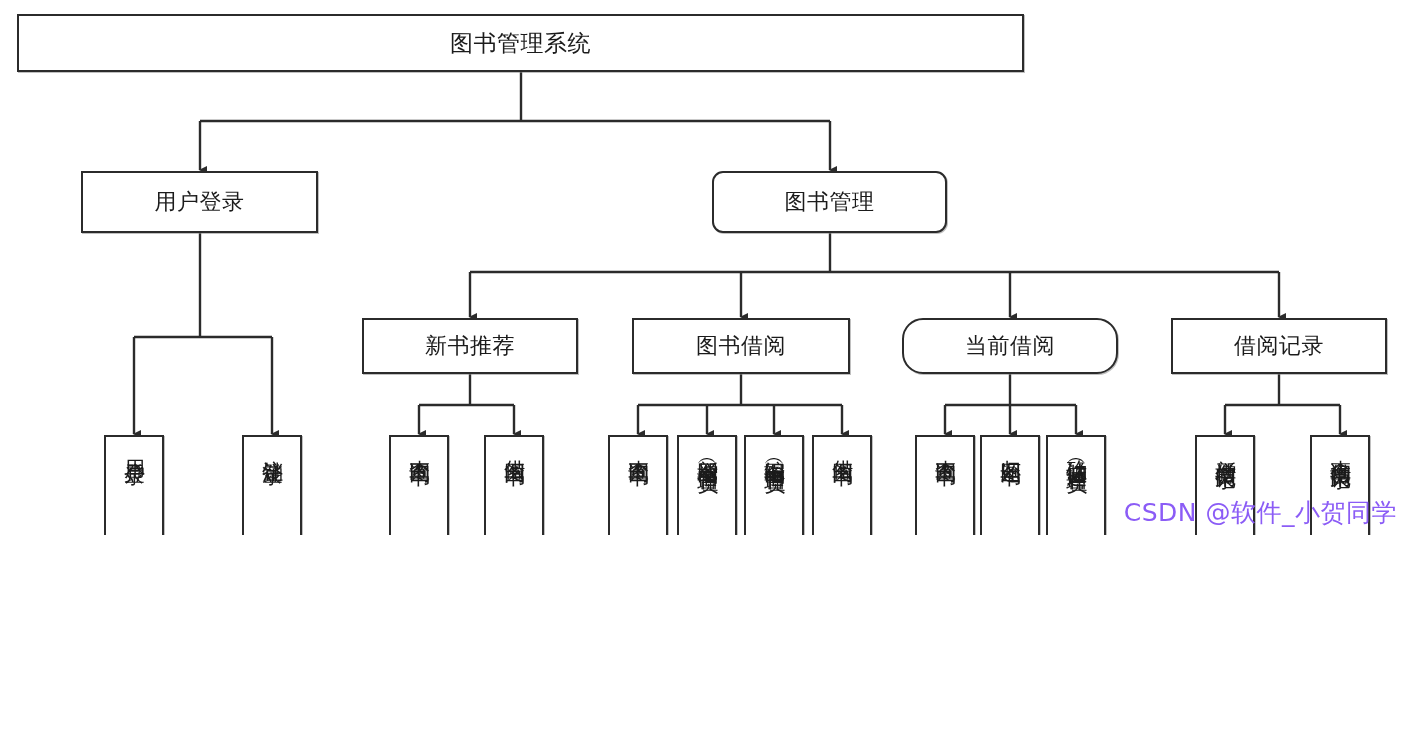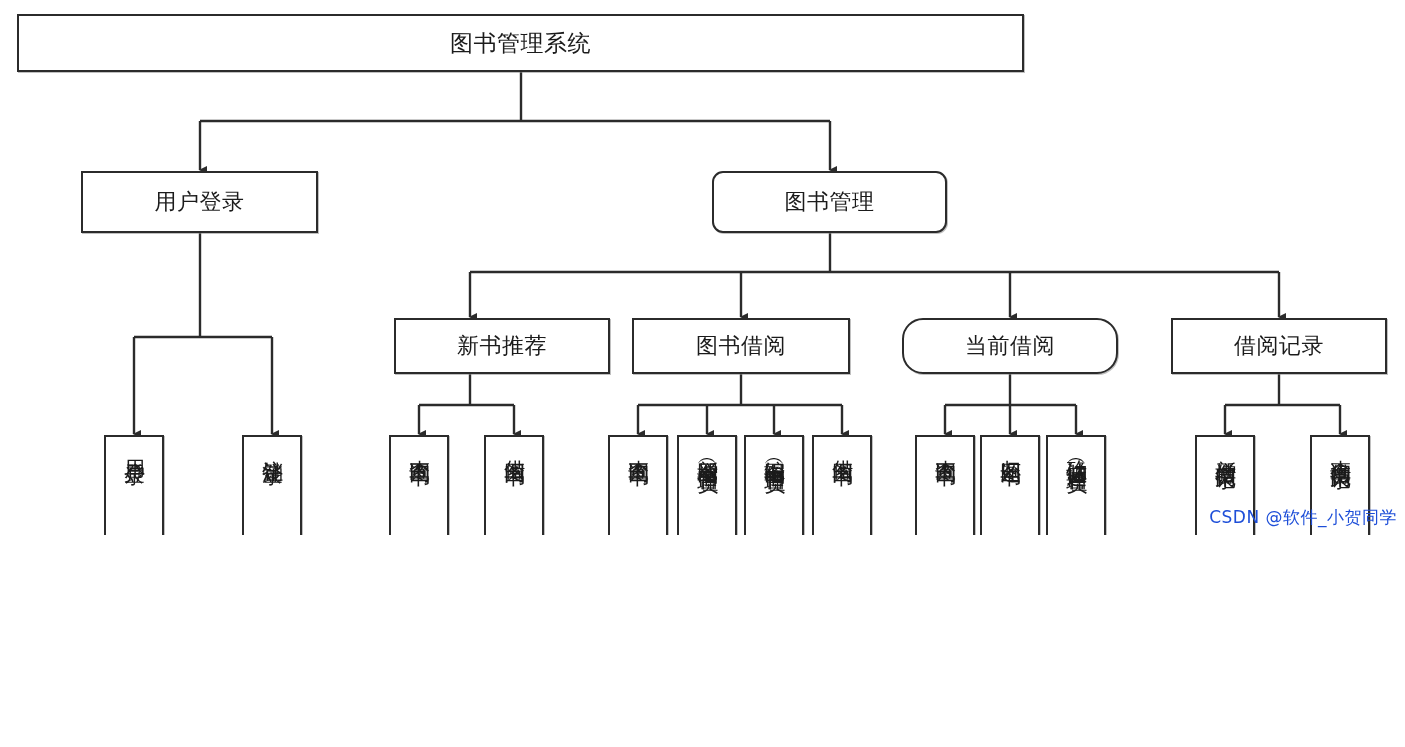--- a/index.html
+++ b/index.html
@@ -58,22 +58,22 @@
     text-orientation: upright;
     font-size: 21px;
     line-height: 1.32;
     letter-spacing: 2px;
     white-space: nowrap;
   }
   #watermark {
     position: absolute;
     right: 8px;
     bottom: 6px;
-    font-size: 17px;
-    color: #1d4ed8;
+    font-size: 25px;
+    color: #8b5cf6;
     letter-spacing: 0.5px;
     white-space: nowrap;
   }
 </style>
 </head>
 <body>
 
 <div id="canvas">
   <svg id="edges" viewBox="0 0 1405 747">
     <defs>
@@ -120,21 +120,21 @@
   <div id="nodes">
       <div class="node h root" style="left: 17px; top: 14px; width: 1007px; height: 58px;">
         <span class="label">图书管理系统</span>
       </div>
       <div class="node h" style="left: 81px; top: 171px; width: 237px; height: 62px;">
         <span class="label">用户登录</span>
       </div>
       <div class="node h" style="left: 712px; top: 171px; width: 235px; height: 62px; border-radius: 11px;">
         <span class="label">图书管理</span>
       </div>
-      <div class="node h" style="left: 362px; top: 318px; width: 216px; height: 56px; margin-left: 32px;">
+      <div class="node h" style="left: 362px; top: 318px; width: 216px; height: 56px;">
         <span class="label">新书推荐</span>
       </div>
       <div class="node h" style="left: 632px; top: 318px; width: 218px; height: 56px;">
         <span class="label">图书借阅</span>
       </div>
       <div class="node h" style="left: 902px; top: 318px; width: 216px; height: 56px; border-radius: 21px;">
         <span class="label">当前借阅</span>
       </div>
       <div class="node h" style="left: 1171px; top: 318px; width: 216px; height: 56px;">
         <span class="label">借阅记录</span>

